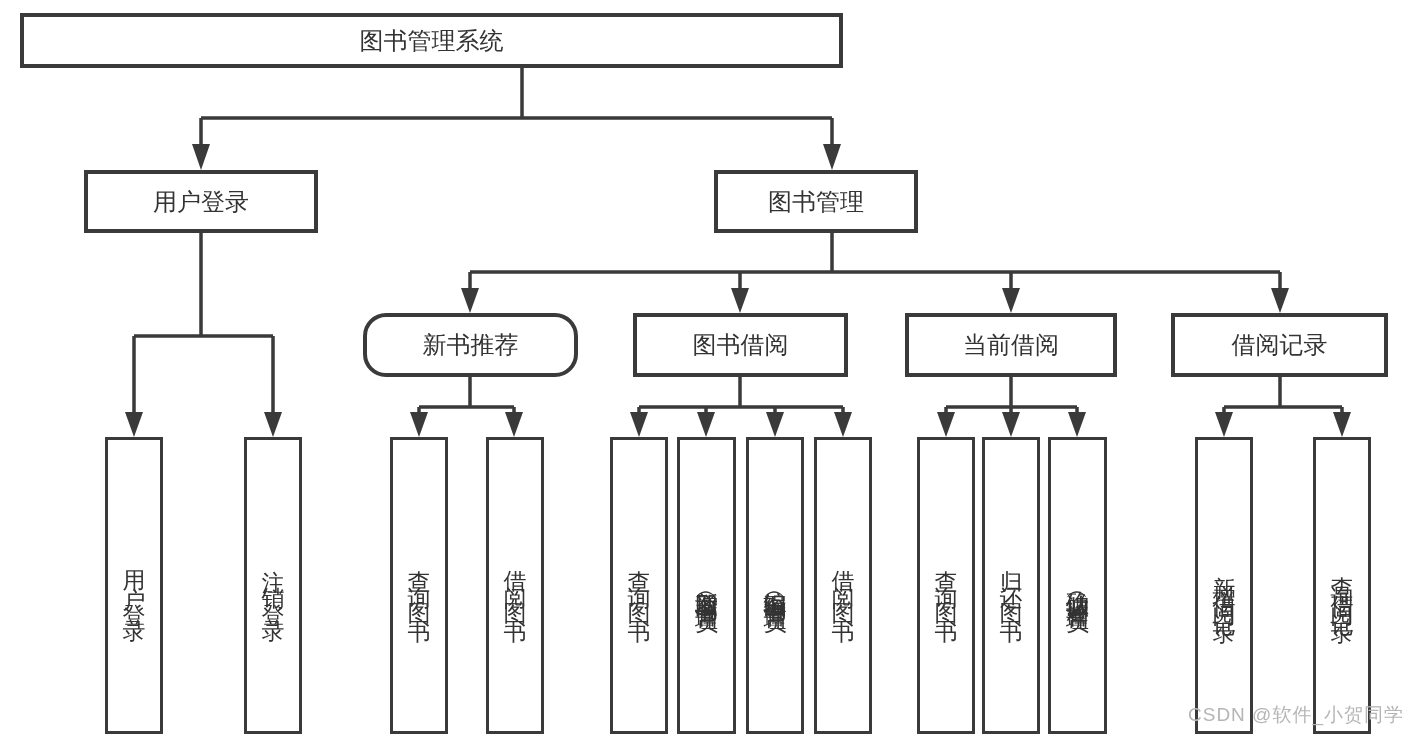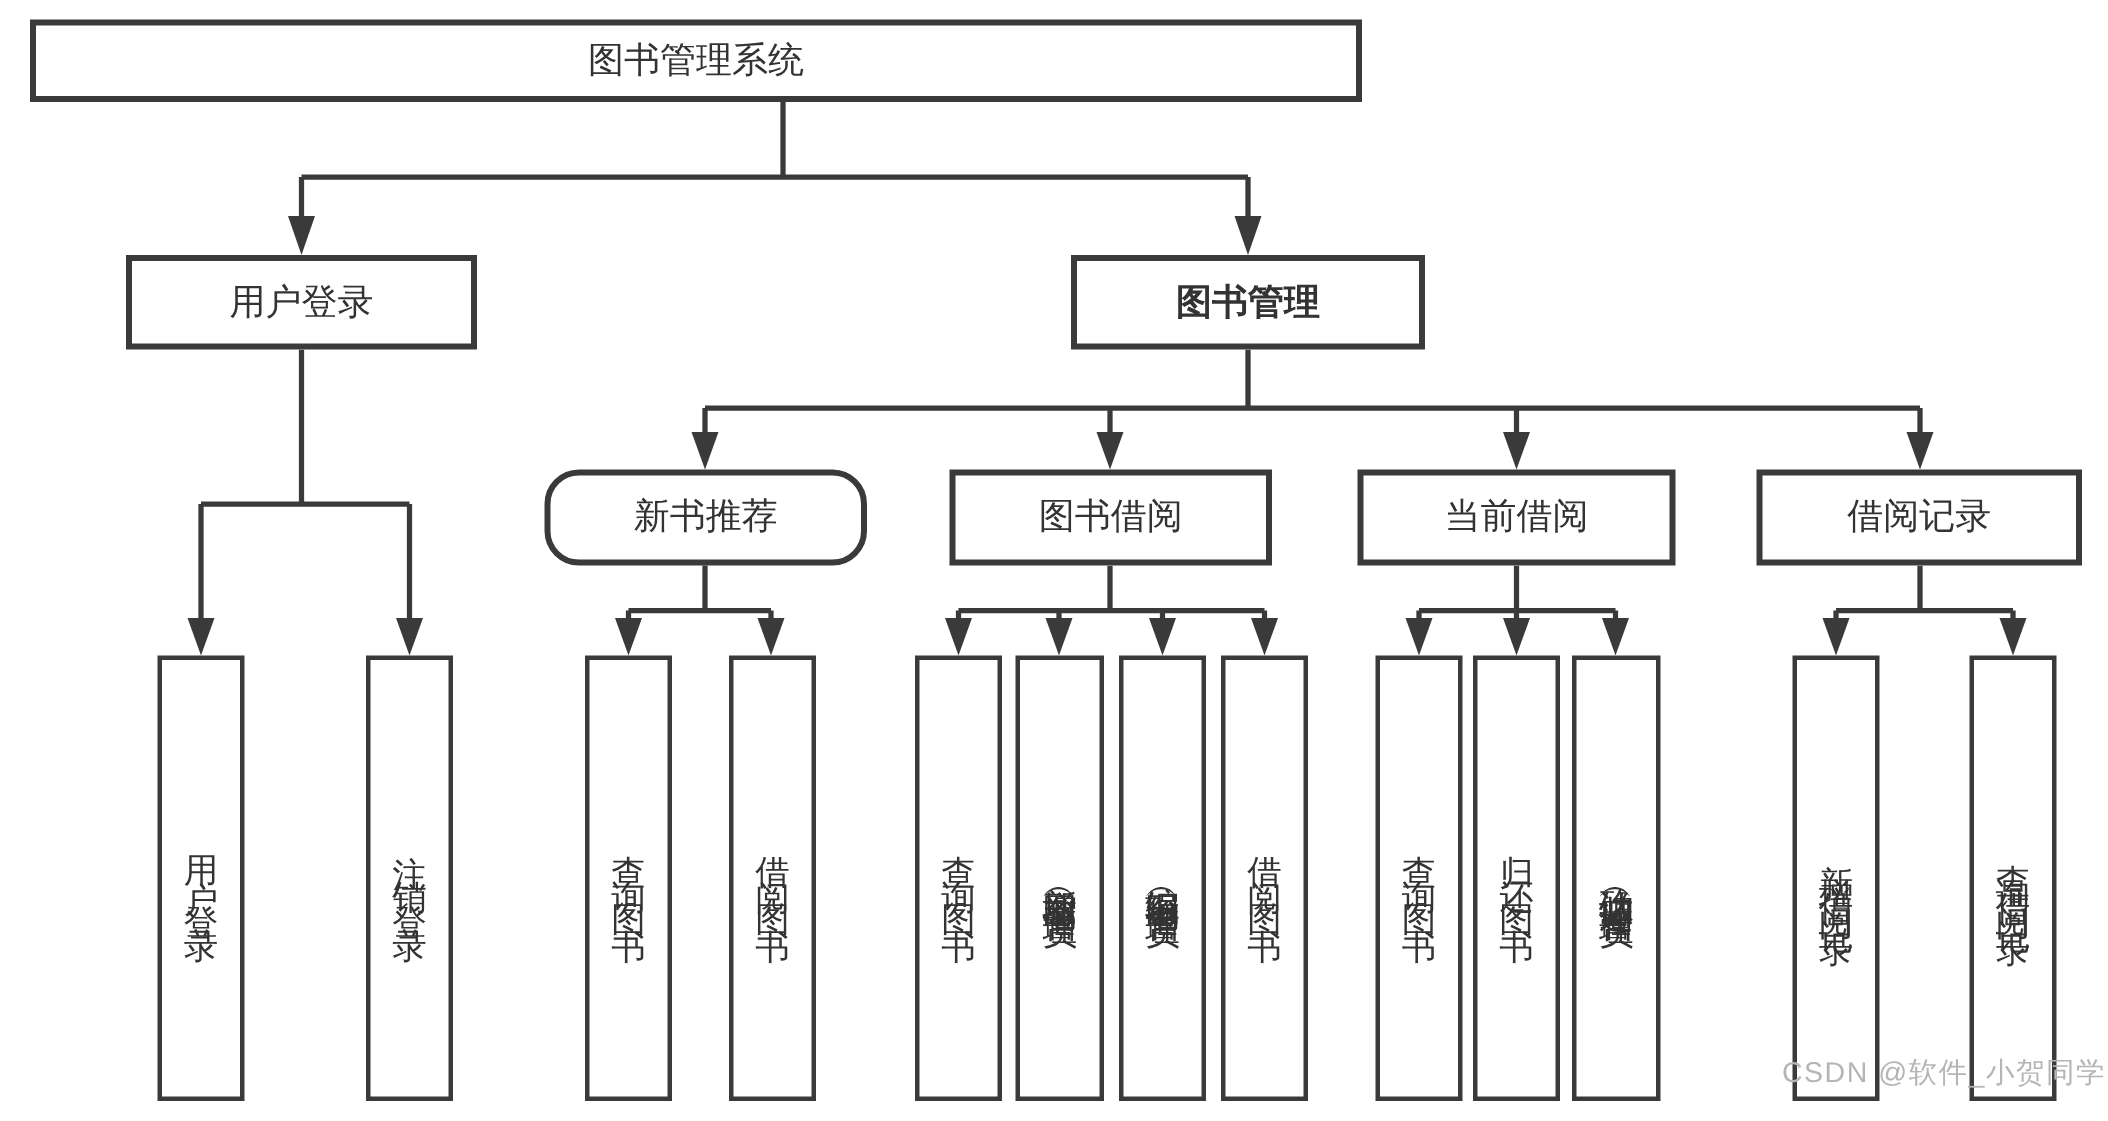--- a/index.html
+++ b/index.html
@@ -75,24 +75,24 @@
     <path d="M1011 377 V407 M946 407 H1077 M946 407 V414 M1011 407 V414 M1077 407 V414"></path>
     <polygon points="937,412 955,412 946,437"></polygon>
     <polygon points="1002,412 1020,412 1011,437"></polygon>
     <polygon points="1068,412 1086,412 1077,437"></polygon>
 
     <path d="M1280 377 V407 M1224 407 H1342 M1224 407 V414 M1342 407 V414"></path>
     <polygon points="1215,412 1233,412 1224,437"></polygon>
     <polygon points="1333,412 1351,412 1342,437"></polygon>
   </svg>
 
-  <div class="node" style="left:20px;top:13px;width:888px;height:55px;">图书管理系统</div>
+  <div class="node" style="left:20px;top:13px;width:823px;height:55px;">图书管理系统</div>
 
   <div class="node" style="left:84px;top:170px;width:234px;height:63px;">用户登录</div>
-  <div class="node" style="left:714px;top:170px;width:236px;height:63px;font-weight:bold;">图书管理</div>
+  <div class="node" style="left:714px;top:170px;width:204px;height:63px;">图书管理</div>
 
   <div class="node" style="left:363px;top:313px;width:215px;height:64px;border-radius:23px;">新书推荐</div>
   <div class="node" style="left:633px;top:313px;width:215px;height:64px;">图书借阅</div>
   <div class="node" style="left:905px;top:313px;width:212px;height:64px;">当前借阅</div>
   <div class="node" style="left:1171px;top:313px;width:217px;height:64px;">借阅记录</div>
 
   <div class="node leaf ls-wide" style="left:105px;top:437px;width:58px;height:297px;">用户登录</div>
   <div class="node leaf ls-wide" style="left:244px;top:437px;width:58px;height:297px;">注销登录</div>
 
   <div class="node leaf ls-wide" style="left:390px;top:437px;width:58px;height:297px;">查询图书</div>

